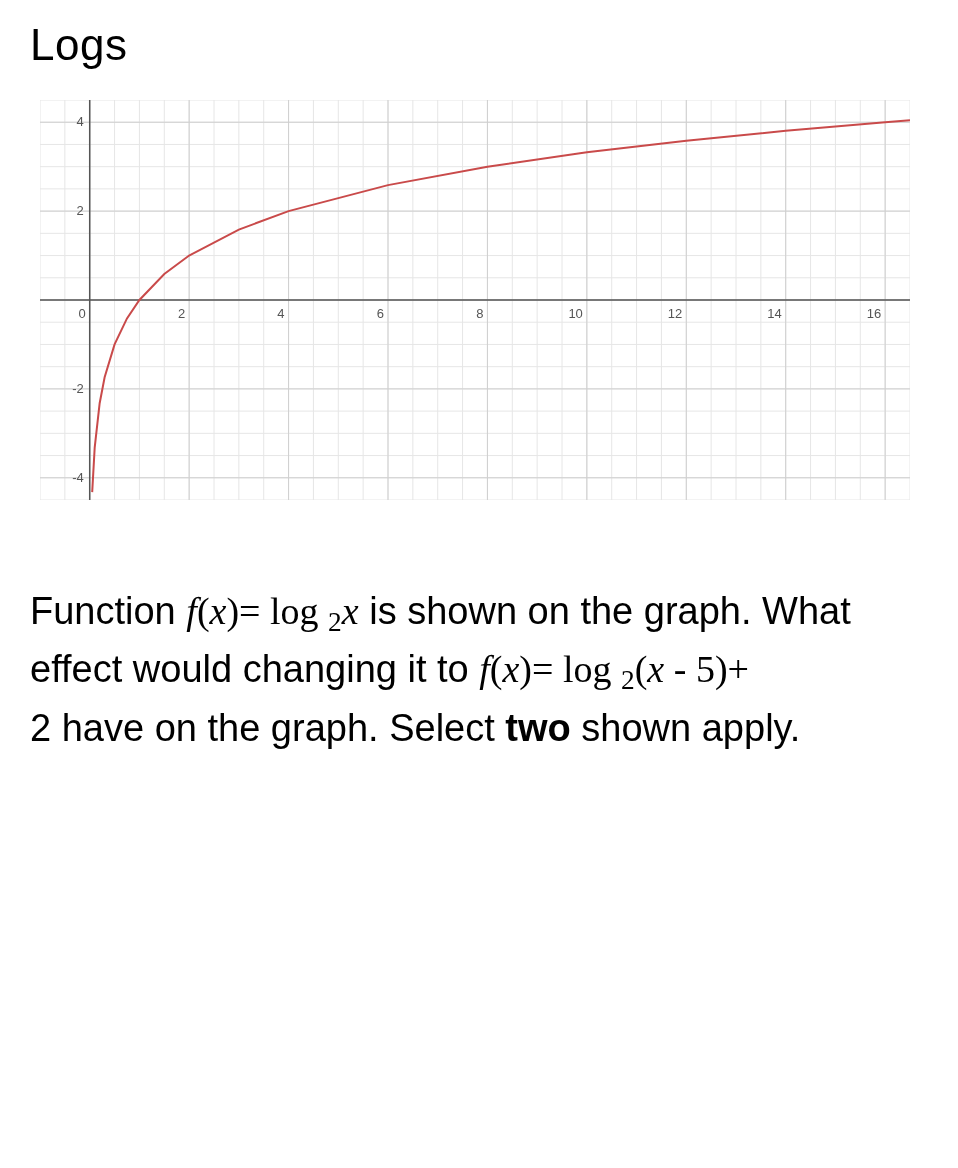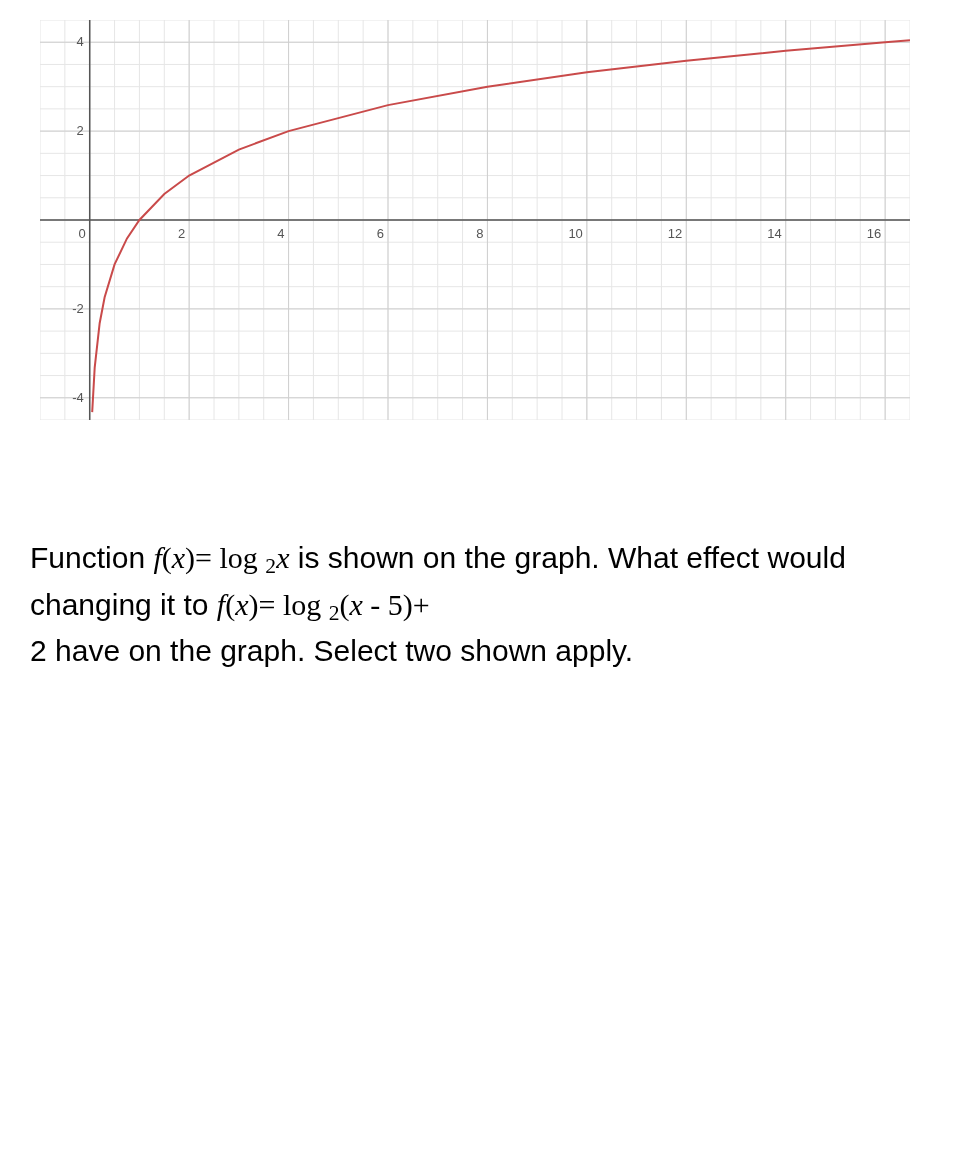--- a/index.html
+++ b/index.html
@@ -24,36 +24,37 @@
   .chart-wrap {
     width: 870px;
     height: 400px;
     margin-left: 10px;
     position: relative;
   }
   .chart-wrap svg {
     display: block;
   }
   .question {
-    margin-top: 116px;
+    margin-top: 84px;
     padding-right: 20px;
-    font-size: 30px;
+    font-size: 38px;
     line-height: 1.45;
     font-weight: 400;
   }
   .math-i { font-style: italic; font-family: "Times New Roman", serif; }
   .math   { font-family: "Times New Roman", serif; }
   .sub    { font-size: 0.72em; vertical-align: -0.25em; font-family: "Times New Roman", serif; }
-  .bold   { font-weight: 400; }
+  .bold   { font-weight: 700; }
 </style>
 </head>
 <body>
 
 <div class="page">
 
+  <h1 class="title">Logs</h1>
 
   <div class="chart-wrap">
     <svg id="chart-svg" width="870" height="400">
         <line x1="0" y1="0" x2="0" y2="400" stroke="#e6e6e6" stroke-width="1"></line>
         <line x1="24.857142857142858" y1="0" x2="24.857142857142858" y2="400" stroke="#e6e6e6" stroke-width="1"></line>
         <line x1="49.714285714285715" y1="0" x2="49.714285714285715" y2="400" stroke="#e6e6e6" stroke-width="1"></line>
         <line x1="74.57142857142857" y1="0" x2="74.57142857142857" y2="400" stroke="#e6e6e6" stroke-width="1"></line>
         <line x1="99.42857142857143" y1="0" x2="99.42857142857143" y2="400" stroke="#e6e6e6" stroke-width="1"></line>
         <line x1="124.28571428571428" y1="0" x2="124.28571428571428" y2="400" stroke="#e6e6e6" stroke-width="1"></line>
         <line x1="149.14285714285714" y1="0" x2="149.14285714285714" y2="400" stroke="#e6e6e6" stroke-width="1"></line>

